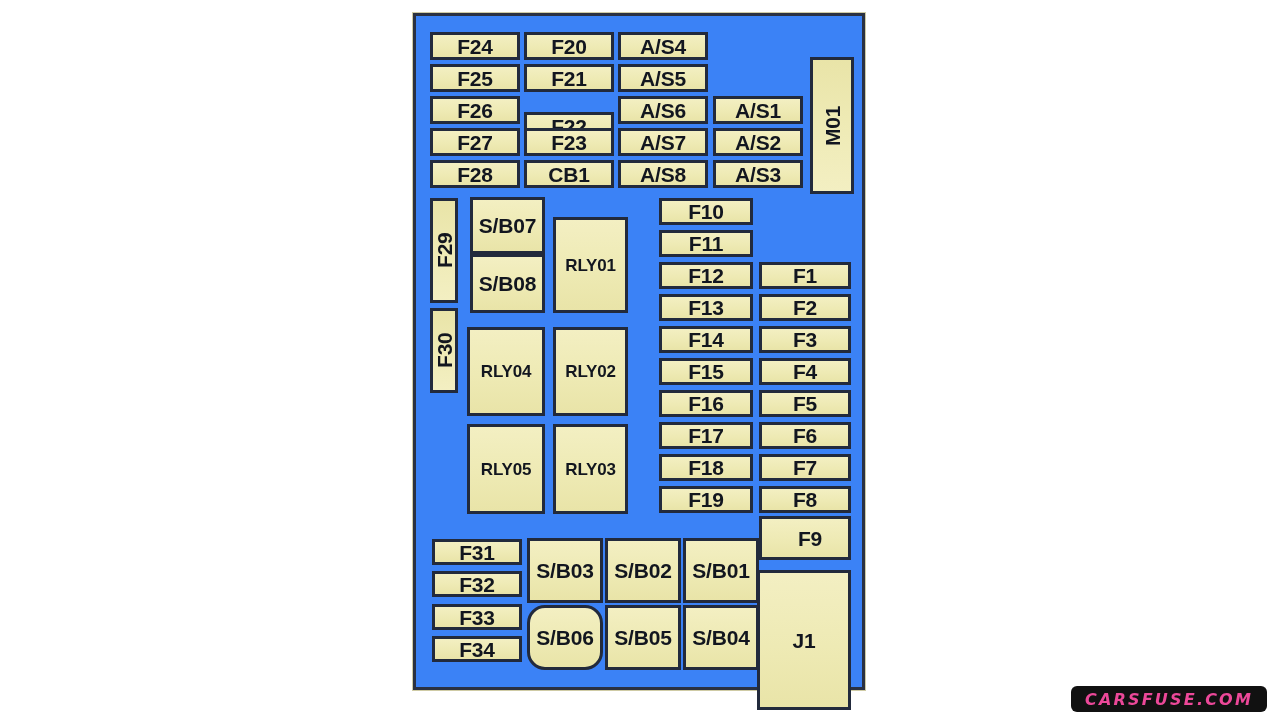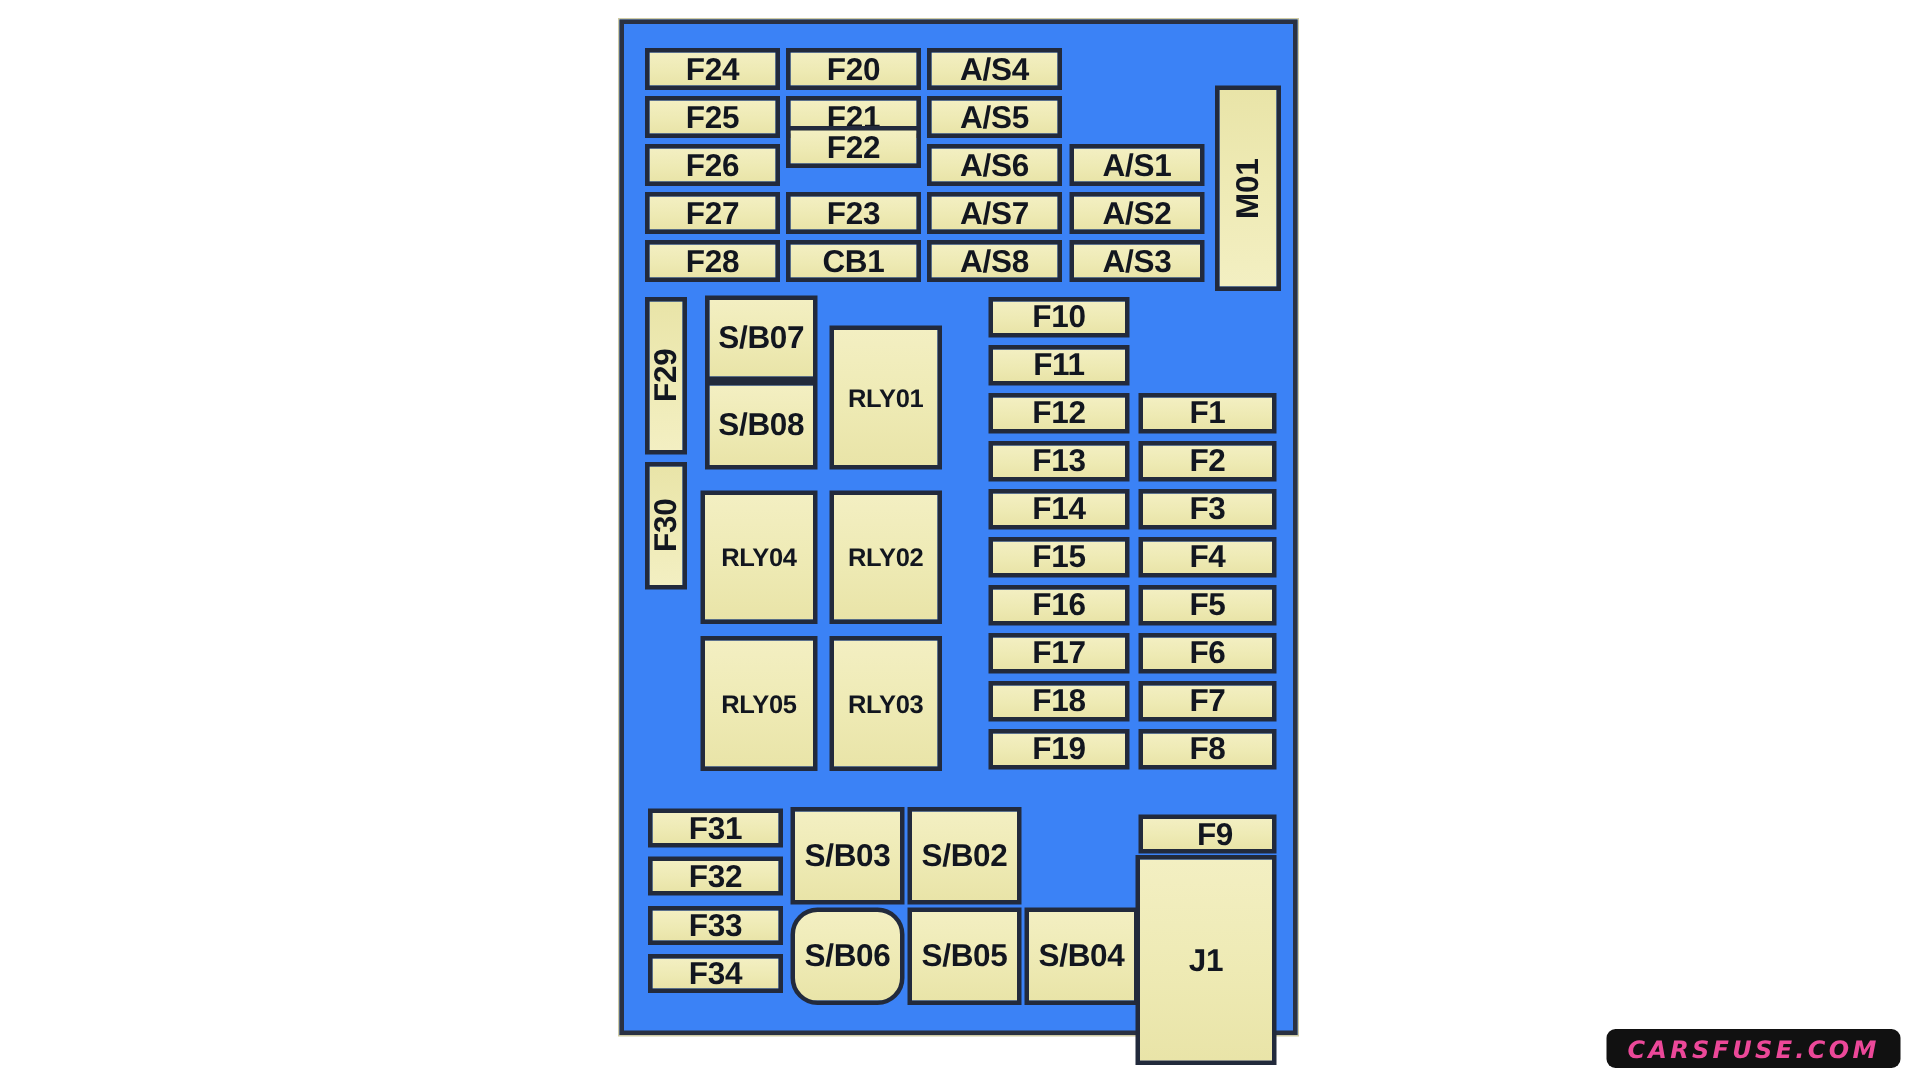--- a/index.html
+++ b/index.html
@@ -100,21 +100,21 @@
   <div class="panel">
 
     <div class="slot fuse" style="left:14px;top:16px;width:90px;height:28px;">F24</div>
     <div class="slot fuse" style="left:14px;top:48px;width:90px;height:28px;">F25</div>
     <div class="slot fuse" style="left:14px;top:80px;width:90px;height:28px;">F26</div>
     <div class="slot fuse" style="left:14px;top:112px;width:90px;height:28px;">F27</div>
     <div class="slot fuse" style="left:14px;top:144px;width:90px;height:28px;">F28</div>
 
     <div class="slot fuse" style="left:108px;top:16px;width:90px;height:28px;">F20</div>
     <div class="slot fuse" style="left:108px;top:48px;width:90px;height:28px;">F21</div>
-    <div class="slot fuse" style="left:108px;top:68px;width:90px;height:28px;text-align:center;">F22</div>
+    <div class="slot fuse" style="left:108px;top:96px;width:90px;height:28px;text-align:center;">F22</div>
     <div class="slot fuse" style="left:108px;top:112px;width:90px;height:28px;">F23</div>
     <div class="slot fuse" style="left:108px;top:144px;width:90px;height:28px;">CB1</div>
 
     <div class="slot fuse" style="left:202px;top:16px;width:90px;height:28px;">A/S4</div>
     <div class="slot fuse" style="left:202px;top:48px;width:90px;height:28px;">A/S5</div>
     <div class="slot fuse" style="left:202px;top:80px;width:90px;height:28px;">A/S6</div>
     <div class="slot fuse" style="left:202px;top:112px;width:90px;height:28px;">A/S7</div>
     <div class="slot fuse" style="left:202px;top:144px;width:90px;height:28px;">A/S8</div>
 
     <div class="slot fuse" style="left:297px;top:80px;width:90px;height:28px;">A/S1</div>
@@ -147,29 +147,30 @@
     <div class="slot fuse" style="left:243px;top:470px;width:94px;height:27px;">F19</div>
 
     <div class="slot fuse" style="left:343px;top:246px;width:92px;height:27px;">F1</div>
     <div class="slot fuse" style="left:343px;top:278px;width:92px;height:27px;">F2</div>
     <div class="slot fuse" style="left:343px;top:310px;width:92px;height:27px;">F3</div>
     <div class="slot fuse" style="left:343px;top:342px;width:92px;height:27px;">F4</div>
     <div class="slot fuse" style="left:343px;top:374px;width:92px;height:27px;">F5</div>
     <div class="slot fuse" style="left:343px;top:406px;width:92px;height:27px;">F6</div>
     <div class="slot fuse" style="left:343px;top:438px;width:92px;height:27px;">F7</div>
     <div class="slot fuse" style="left:343px;top:470px;width:92px;height:27px;">F8</div>
-    <div class="slot fuse" style="left:343px;top:527px;width:92px;height:26px;padding-left:10px;">F9</div>
+    <div class="slot fuse" style="left:343px;top:500px;width:92px;height:44px;padding-left:10px;">F9</div>
 
     <div class="slot fuse" style="left:16px;top:523px;width:90px;height:26px;">F31</div>
     <div class="slot fuse" style="left:16px;top:555px;width:90px;height:26px;">F32</div>
     <div class="slot fuse" style="left:16px;top:588px;width:90px;height:26px;">F33</div>
     <div class="slot fuse" style="left:16px;top:620px;width:90px;height:26px;">F34</div>
 
     <div class="slot sb" style="left:111px;top:522px;width:76px;height:65px;">S/B03</div>
     <div class="slot sb" style="left:189px;top:522px;width:76px;height:65px;">S/B02</div>
+    <div class="slot sb" style="left:267px;top:522px;width:76px;height:65px;">S/B01</div>
 
     <div class="slot sb" style="left:111px;top:589px;width:76px;height:65px;border-radius:18px;">S/B06</div>
     <div class="slot sb" style="left:189px;top:589px;width:76px;height:65px;">S/B05</div>
     <div class="slot sb" style="left:267px;top:589px;width:76px;height:65px;">S/B04</div>
 
     <div class="slot jbox" style="left:341px;top:534px;width:94px;height:140px;margin-top:20px;">J1</div>
 
   </div>
 
   <div class="watermark">

